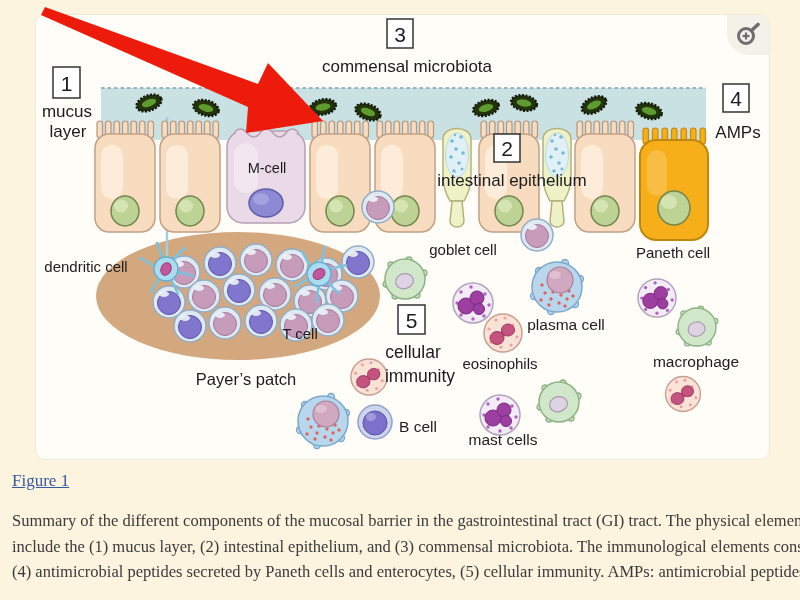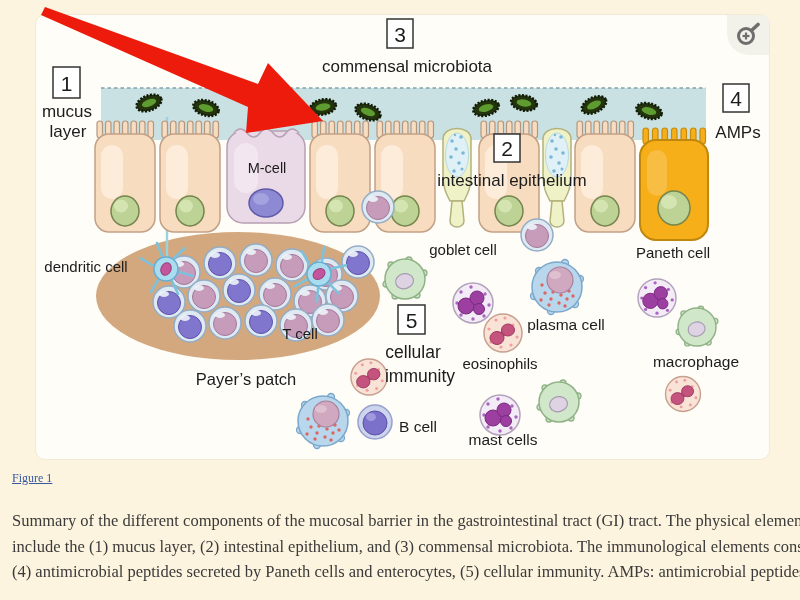--- a/index.html
+++ b/index.html
@@ -15,21 +15,21 @@
   }
   .diagram{position:absolute;left:0;top:0;width:733px;height:444px;}
   .zoombtn{
     position:absolute;top:0;right:0;width:42px;height:40px;
     background:#f2f1ea;border-radius:0 9px 0 22px;
     display:flex;align-items:center;justify-content:center;cursor:pointer;
   }
   .arrow-overlay{position:absolute;left:0;top:0;z-index:30;pointer-events:none;}
   .figure-link{
     position:absolute;left:12px;top:471px;
-    font-family:"Liberation Serif",serif;font-size:12px;
+    font-family:"Liberation Serif",serif;font-size:17px;
     color:var(--link-blue,#35589f);text-decoration:underline;cursor:pointer;
   }
   .caption{
     position:absolute;left:12px;top:508px;
     font-family:"Liberation Serif",serif;font-size:16.5px;line-height:25.5px;
     color:var(--caption-text,#3a3a3a);white-space:nowrap;
   }
   text{font-family:"Liberation Sans",sans-serif;fill:#1c1c1c;}
   .numtext{font-size:21px;}
 </style>

